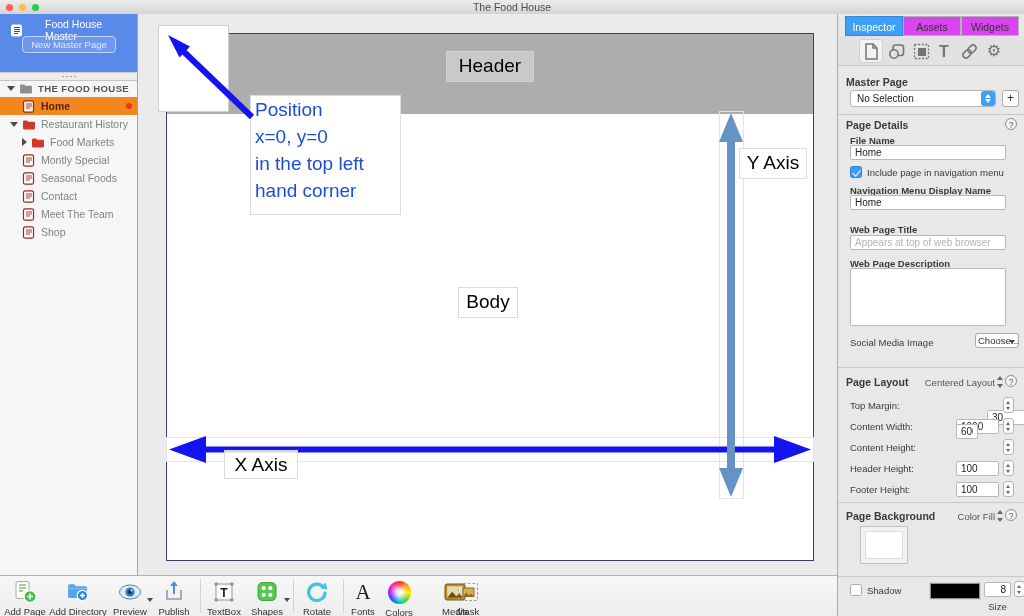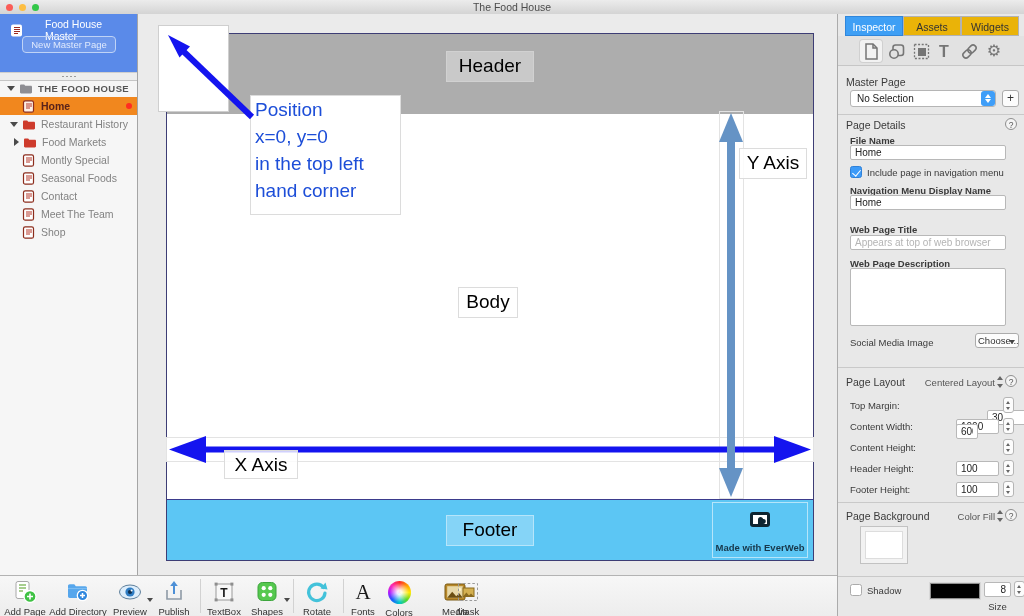--- a/index.html
+++ b/index.html
@@ -51,26 +51,26 @@
   .tool .ticon2{display:inline-block;width:26px;height:24px;}
   .tool .tlabel{display:block;font-size:9.5px;color:#333;margin-top:0px;white-space:nowrap;}
   .tool .dcaret{position:absolute;top:18px;right:9px;width:0;height:0;border-left:3.5px solid transparent;border-right:3.5px solid transparent;border-top:4px solid #4A4A4A;}
   .tsep{position:absolute;top:3px;width:1px;height:34px;background:#D2D2D2;}
   .colorwheel{width:23px;height:23px;border-radius:50%;margin:0 auto;
      background:radial-gradient(circle at 50% 50%,rgba(255,255,255,.9) 0 14%,rgba(255,255,255,0) 60%),
        conic-gradient(#FF2A2A,#FF9A00,#FFE900,#5CD827,#00C8C8,#1A5CFF,#B01AFF,#FF2AB0,#FF2A2A);}
 
   
   #panel{position:absolute;left:837px;top:14px;width:187px;height:602px;background:#E8E8E8;border-left:1px solid #ABABAB;box-sizing:border-box;}
-  .tab{position:absolute;top:2px;height:20px;line-height:20px;text-align:center;font-size:10.5px;box-sizing:border-box;border:1px solid #B2B2B2;background:#eab308;color:#333;}
+  .tab{position:absolute;top:2px;height:20px;line-height:20px;text-align:center;font-size:10.5px;box-sizing:border-box;border:1px solid #B2B2B2;background:#d946ef;color:#333;}
   .tab.active{background:#3E9FF5;border-color:#2F86DB;color:#FFF;}
   #iconbar{position:absolute;left:0;top:22px;width:100%;height:30px;background:#E2E2E2;border-bottom:1px solid #C6C6C6;box-sizing:border-box;}
   .ibicon{position:absolute;top:4px;width:22px;height:22px;display:flex;align-items:center;justify-content:center;color:#757575;}
   .ibicon.active{background:#F2F2F2;border-radius:3px;box-shadow:0 0 0 1px #D0D0D0;}
-  .seclabel{position:absolute;font-weight:normal;font-size:10.5px;color:#3A3A3A;}
+  .seclabel{position:absolute;font-weight:bold;font-size:10.5px;color:#3A3A3A;}
   .fldlabel{position:absolute;font-weight:bold;font-size:9.5px;color:#3A3A3A;}
   .plain{position:absolute;font-size:9.5px;color:#3A3A3A;}
   .tinput{position:absolute;border:1px solid #B8B8B8;border-radius:2px;background:#FFF;font-size:10px;padding:0 4px;height:15px;box-sizing:border-box;font-family:"Liberation Sans","DejaVu Sans",sans-serif;color:#222;}
   .tinput::placeholder{color:#B4B4B4;}
   textarea.tinput{resize:none;padding:2px 4px;}
   .divider{position:absolute;left:0;width:100%;height:1px;background:#C9C9C9;}
   .helpc{position:absolute;width:12px;height:12px;border:1px solid #8F8F8F;border-radius:50%;font-size:8.5px;line-height:12px;text-align:center;color:#555;box-sizing:border-box;background:#F4F4F4;}
   .cb{position:absolute;width:12px;height:12px;border-radius:2.5px;box-sizing:border-box;}
   .cb.on{background:#3D9BF8;border:1px solid #2F81D8;}
   .cb.on::after{content:"";position:absolute;left:3px;top:1px;width:4px;height:7px;border:solid #FFF;border-width:0 1.6px 1.6px 0;transform:rotate(40deg);}
@@ -129,21 +129,21 @@
         <span>Home</span>
         <span class="reddot"></span>
       </div>
       <div class="trow" style="top:36px;padding-left:10px;">
         <span class="caret-down"></span>
         <svg class="ticon" viewBox="0 0 14 12" width="14" height="12">
             <path d="M1 3.2c0-.7.5-1.2 1.2-1.2h3l1 1.3h5.6c.7 0 1.2.5 1.2 1.2v5.3c0 .7-.5 1.2-1.2 1.2H2.2C1.5 11 1 10.5 1 9.8z" fill="#CE3B2C"></path>
           </svg>
         <span>Restaurant History</span>
       </div>
-      <div class="trow" style="top:54px;padding-left:14px;">
+      <div class="trow" style="top:54px;padding-left:22px;">
         <span class="caret-right"></span>
         <svg class="ticon" viewBox="0 0 14 12" width="14" height="12">
             <path d="M1 3.2c0-.7.5-1.2 1.2-1.2h3l1 1.3h5.6c.7 0 1.2.5 1.2 1.2v5.3c0 .7-.5 1.2-1.2 1.2H2.2C1.5 11 1 10.5 1 9.8z" fill="#CE3B2C"></path>
           </svg>
         <span>Food Markets</span>
       </div>
       <div class="trow" style="top:72px;padding-left:22px;">
         <svg class="ticon" viewBox="0 0 14 13" width="14" height="13">
             <rect x="1.5" y="0.8" width="10" height="11.4" rx="1.8" fill="#FFF" stroke="#8C2C1C" stroke-width="1.2"></rect>
             <path d="M4 4h6M4 6h6M4 8h4" stroke="#B5382A" stroke-width="1.1"></path>
@@ -180,31 +180,20 @@
       </div>
     </div>
   </div>
 
   <div id="canvas">
     <div id="cornerBox"></div>
 
     <div id="page">
       <div id="pgHeader">
         <div class="cvLabel" style="left:50%;top:17px;transform:translateX(-50%);width:86px;height:29px;">Header</div>
-      </div>
-      <div id="pgFooter">
-        <div class="cvLabel" style="left:50%;top:15px;transform:translateX(-50%);width:86px;height:29px;background:rgba(255,255,255,.25);border-color:rgba(255,255,255,.4);">Footer</div>
-        <div style="position:absolute;right:5px;top:2px;width:96px;height:56px;border:1px solid rgba(255,255,255,.55);box-sizing:border-box;">
-          <svg style="position:absolute;left:50%;top:8px;transform:translateX(-50%);" width="22" height="17" viewBox="0 0 22 17">
-            <rect x="1" y="1" width="20" height="15" rx="3" fill="#0E2430"></rect>
-            <rect x="4" y="4" width="14" height="9" fill="#FFF"></rect>
-            <path d="M9 13V8.5c0-1.4 1.1-2.5 2.5-2.5s2.5 1.1 2.5 2.1c1.5-.3 2.8.7 2.8 2.1 0 1.6-1.2 2.8-2.6 2.8z" fill="#0E2430"></path>
-          </svg>
-          <div style="position:absolute;left:0;right:0;bottom:4px;text-align:center;font-size:9.5px;font-weight:bold;color:#17374A;">Made with EverWeb</div>
-        </div>
       </div>
     </div>
 
     <div id="cornerBoxOutline"></div>
 
     <svg class="abs" style="left:25px;top:18px;z-index:5;" width="95" height="90" viewBox="0 0 95 90">
       <polygon points="5,3 16.5,25.5 27,14.5" fill="#1414EF"></polygon>
       <line x1="18" y1="17" x2="89" y2="85" stroke="#1414EF" stroke-width="6"></line>
     </svg>
 

